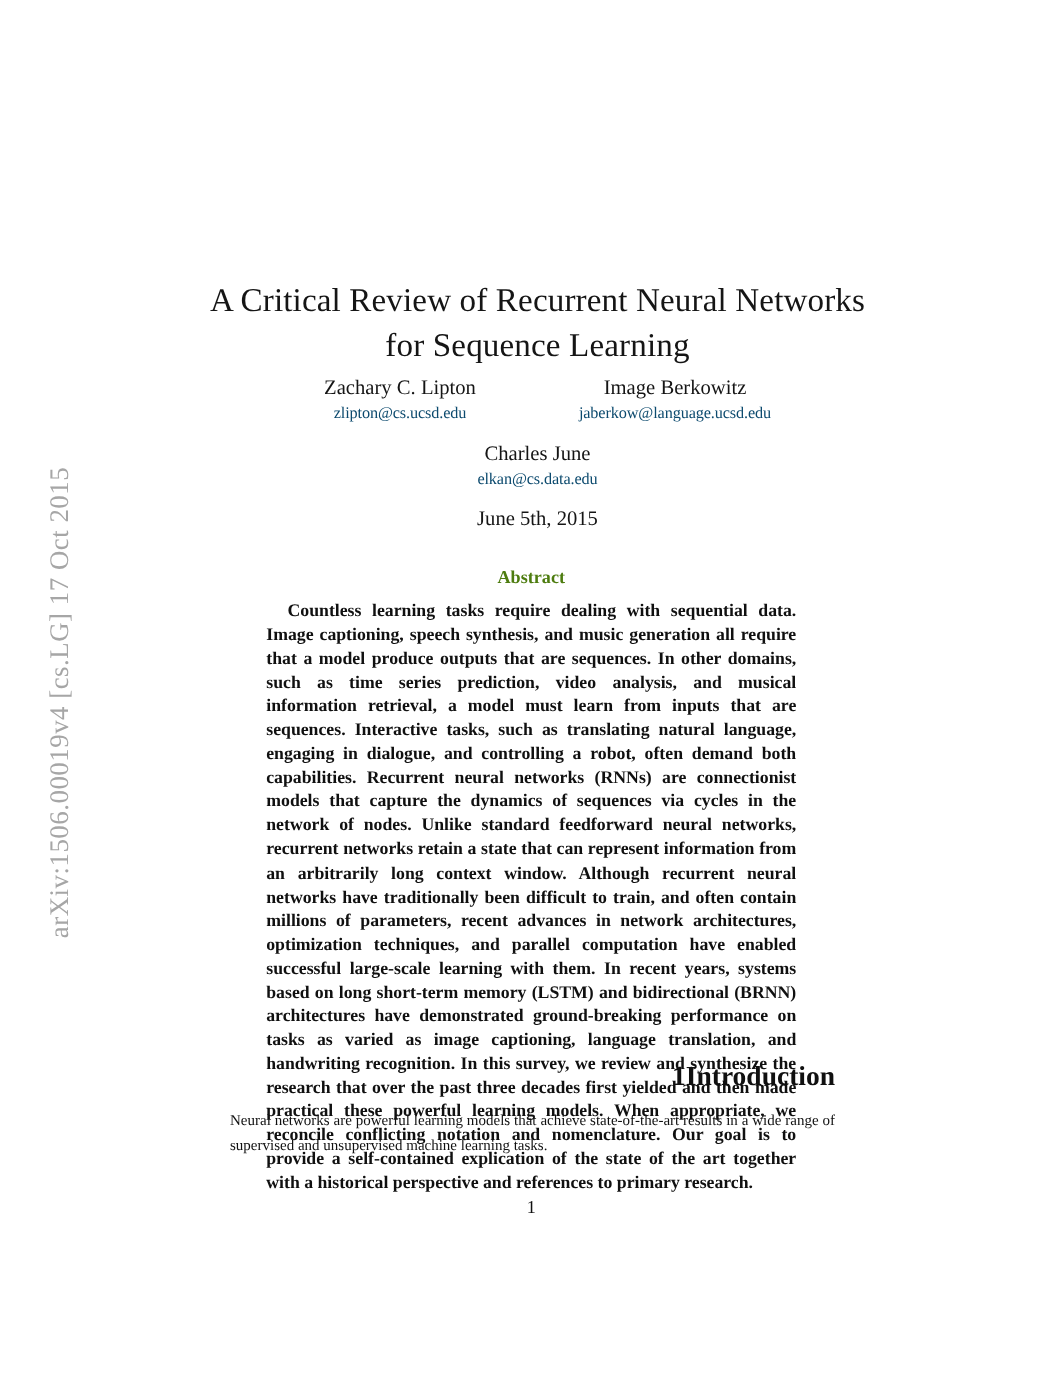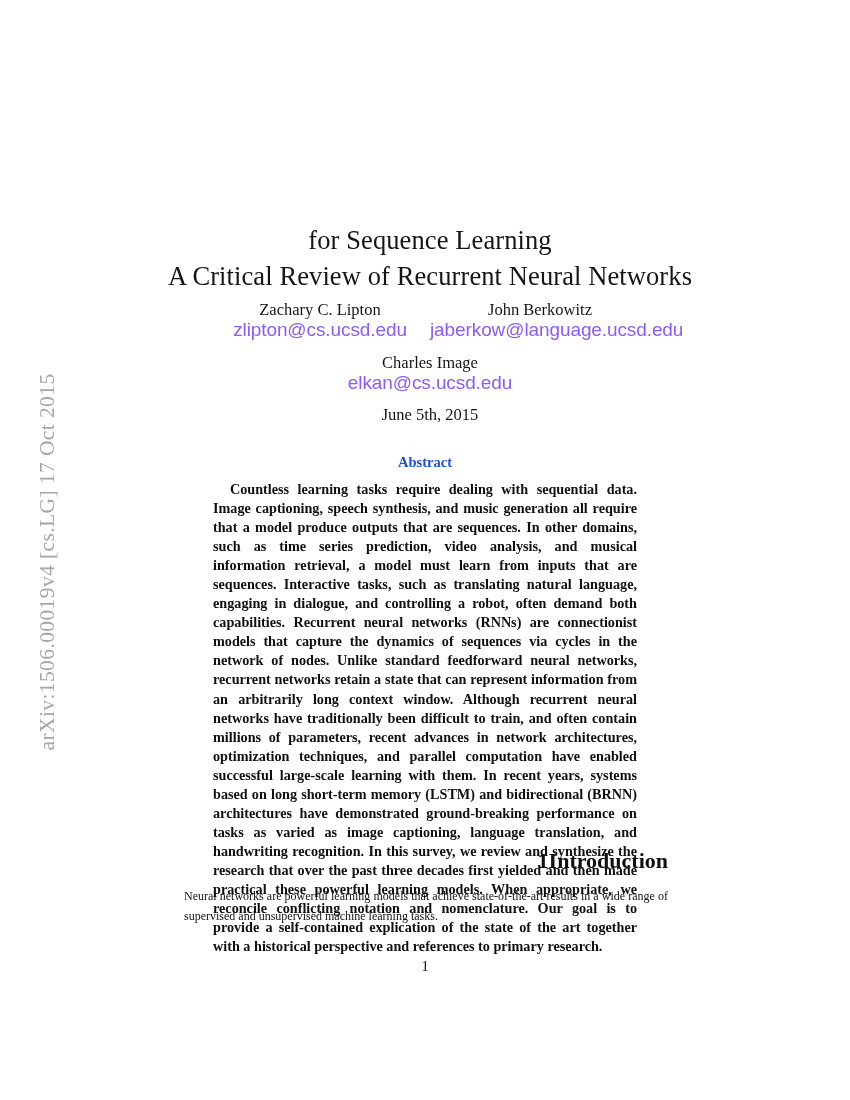--- a/index.html
+++ b/index.html
@@ -72,24 +72,24 @@
   .author-col {
     width: 220px;
     text-align: center;
   }
   .author-name {
     font-size: 16.5px;
     line-height: 21px;
     color: #151515;
   }
   .author-email {
-    font-family: Liberation Sans, sans-serif;
-    font-size: 19px;
+    font-family: Liberation Serif, serif;
+    font-size: 13px;
     line-height: 20px;
-    color: #8b5cf6;
+    color: #0c4a6e;
     letter-spacing: -0.1px;
   }
   .author-single {
     text-align: center;
     margin-top: 12px;
   }
   .date-line {
     text-align: center;
     margin-top: 12px;
     font-size: 16.5px;
@@ -102,21 +102,21 @@
     left: 213px;
     top: 452px;
     width: 424px;
   }
   .abstract-heading {
     text-align: center;
     font-weight: bold;
     font-size: 14.5px;
     line-height: 20px;
     margin-bottom: 8px;
-    color: #1d4ed8;
+    color: #4d7c0f;
   }
   .abstract-body {
     font-size: 14.2px;
     line-height: 19.05px;
     text-align: justify;
     text-justify: inter-word;
     text-indent: 17px;
     color: #101010;
     hyphens: manual;
     font-weight: bold;
@@ -164,38 +164,38 @@
   }
 </style>
 </head>
 <body>
 
 <div class="page">
 
   <div class="arxiv-stamp">arXiv:1506.00019v4  [cs.LG]  17 Oct 2015</div>
 
   <div class="title">
+    <span class="title-line">A Critical Review of Recurrent Neural Networks</span>
     <span class="title-line">for Sequence Learning</span>
-    <span class="title-line">A Critical Review of Recurrent Neural Networks</span>
   </div>
 
   <div class="authors">
     <div class="author-row">
       <div class="author-col">
         <div class="author-name">Zachary C. Lipton</div>
         <div class="author-email">zlipton@cs.ucsd.edu</div>
       </div>
       <div class="author-col">
-        <div class="author-name">John Berkowitz</div>
+        <div class="author-name">Image Berkowitz</div>
         <div class="author-email">jaberkow@language.ucsd.edu</div>
       </div>
     </div>
     <div class="author-single">
-      <div class="author-name">Charles Image</div>
-      <div class="author-email">elkan@cs.ucsd.edu</div>
+      <div class="author-name">Charles June</div>
+      <div class="author-email">elkan@cs.data.edu</div>
     </div>
     <div class="date-line">June 5th, 2015</div>
   </div>
 
   <div class="abstract-block">
     <div class="abstract-heading">Abstract</div>
     <div class="abstract-body">Countless learning tasks require dealing with sequential data. Image captioning, speech synthesis, and music generation all require that a model produce outputs that are sequences. In other domains, such as time series prediction, video analysis, and musical information retrieval, a model must learn from inputs that are sequences. Interactive tasks, such as translating natural language, engaging in dialogue, and controlling a robot, often demand both capabilities. Recurrent neural networks (RNNs) are connectionist models that capture the dynamics of sequences via cycles in the network of nodes. Unlike standard feedforward neural networks, recurrent networks retain a state that can represent information from an arbitrarily long context window. Although recurrent neural networks have traditionally been difficult to train, and often contain millions of parameters, recent advances in network architectures, optimization techniques, and parallel computation have enabled successful large-scale learning with them. In recent years, systems based on long short-term memory (LSTM) and bidirectional (BRNN) architectures have demonstrated ground-breaking performance on tasks as varied as image captioning, language translation, and handwriting recognition. In this survey, we review and synthesize the research that over the past three decades first yielded and then made practical these powerful learning models. When appropriate, we reconcile conflicting notation and nomenclature. Our goal is to provide a self-contained explication of the state of the art together with a historical perspective and references to primary research.</div>
   </div>
 
   <div class="section-heading">

